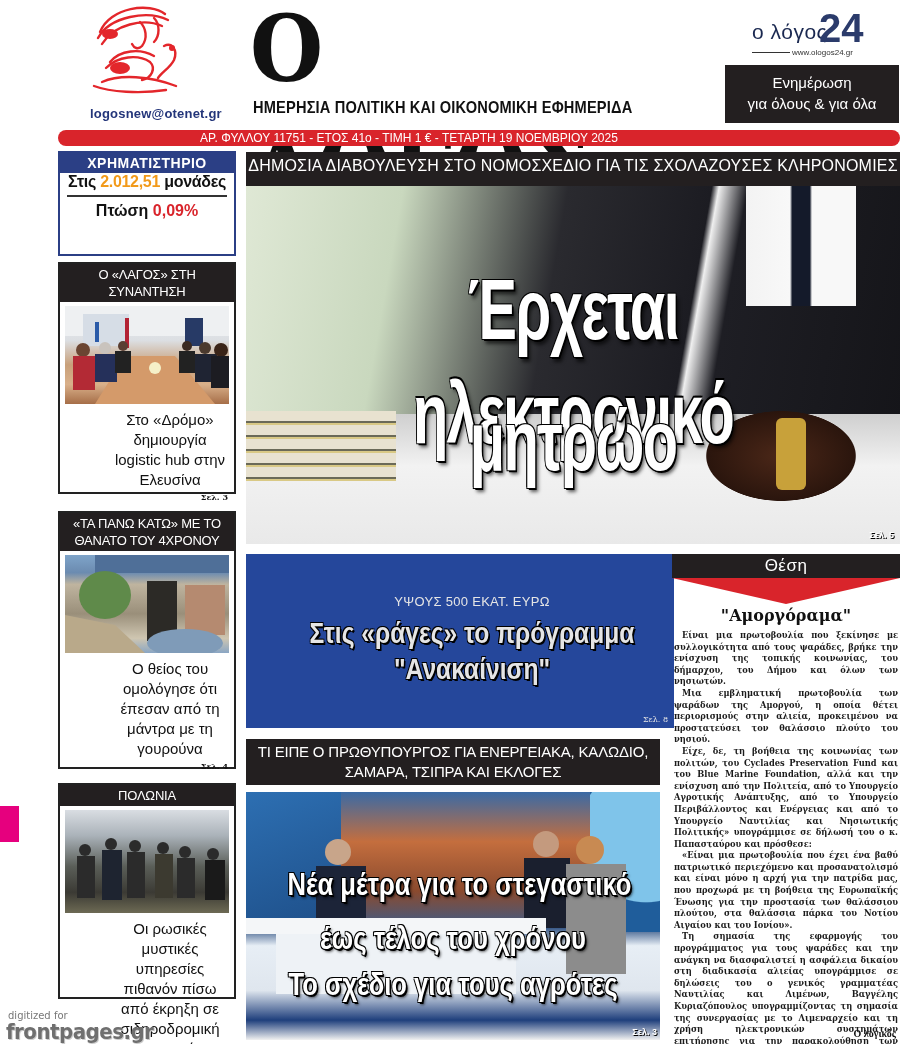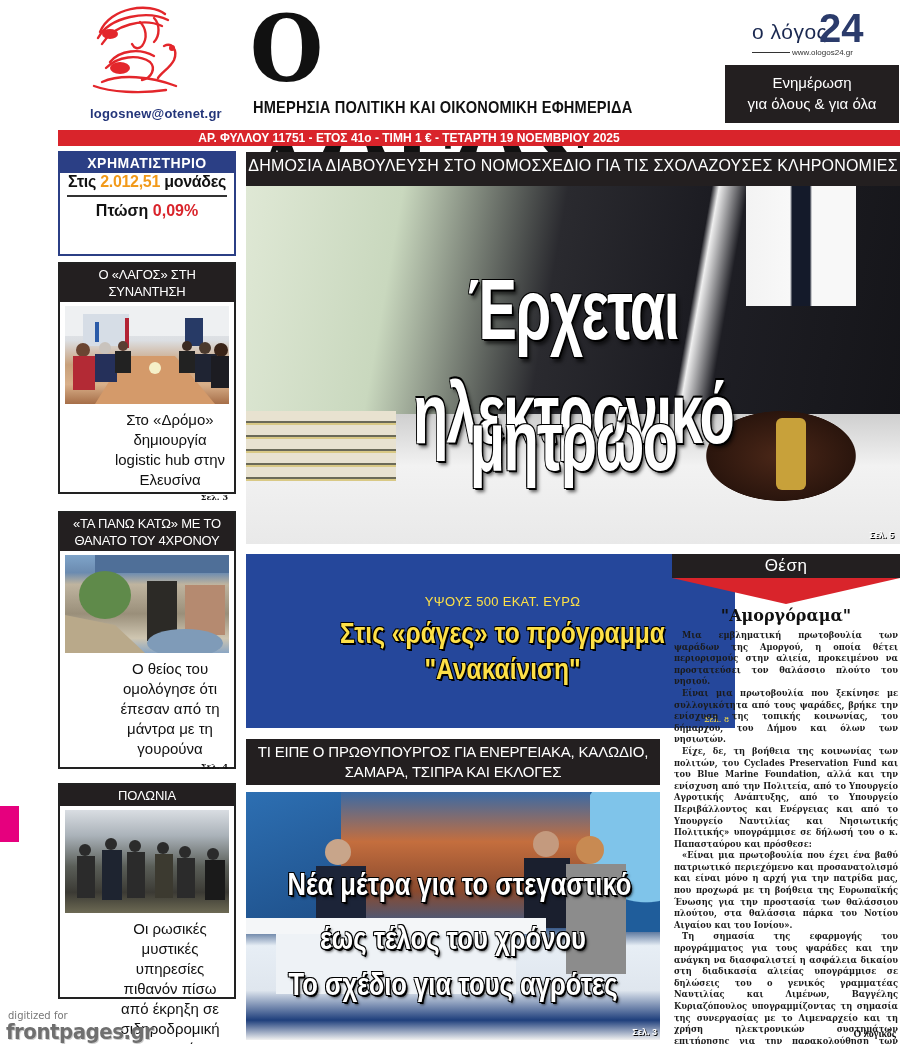--- a/index.html
+++ b/index.html
@@ -11,21 +11,21 @@
   .logo-art { left: 80px; top: 2px; width: 112px; height: 96px; }
   .email { left: 90px; top: 106px; font-size: 13px; color: #23357a; font-weight: bold; letter-spacing: 0.2px; }
   .title { left: 250px; top: -10px; width: 410px; font-family: "DejaVu Serif", serif; font-weight: bold; font-size: 84px; letter-spacing: 2px; color: #111; line-height: 110px; transform: scaleY(1.08); transform-origin: top left; }
   .subtitle { left: 253px; top: 98px; font-size: 17px; font-weight: bold; color: #111; letter-spacing: 0.2px; transform: scaleX(0.86); transform-origin: left; white-space: nowrap; }
   .ol-text { left: 752px; top: 20px; font-size: 21px; color: #1a2850; letter-spacing: 0.5px; }
   .ol-24 { left: 819px; top: 8px; font-size: 40px; font-weight: bold; color: #2b3b6b; line-height: 40px; }
   .ol-url { left: 792px; top: 48px; font-size: 8px; color: #333; }
   .ol-line { left: 752px; top: 52px; width: 38px; height: 1px; background: #333; }
   .tagline-box { left: 725px; top: 65px; width: 174px; height: 58px; background: #231f20; color: #fff; text-align: center; font-size: 15px; line-height: 21px; padding-top: 7px; }
 
-  .red-bar { left: 58px; top: 130px; width: 842px; height: 16px; background: #d9242b; color: #fff; font-size: 12px; font-weight: bold; text-align: center; line-height: 16px; }
+  .red-bar { left: 58px; top: 130px; width: 842px; height: 16px; background: #d9242b; color: #fff; font-size: 12px; font-weight: normal; text-align: center; line-height: 16px; border-radius: 8px; }
   .red-bar span { display: inline-block; margin-left: -140px; }
 
   
   .stock-box { left: 58px; top: 151px; width: 178px; height: 105px; border: 2px solid #2b3f85; }
   .stock-head { height: 20px; background: #2b3f85; color: #fff; font-weight: bold; text-align: center; font-size: 14px; line-height: 20px; letter-spacing: 0.5px; }
   .stock-line1 { text-align: center; font-weight: bold; font-size: 16px; letter-spacing: -0.3px; }
   .stock-rule { width: 160px; margin: 4px auto 0; height: 2px; background: #333; }
   .stock-line2 { text-align: center; font-weight: bold; font-size: 16px; margin-top: 5px; }
   .orange { color: #f29a1a; }
   .red { color: #d9242b; }
@@ -51,21 +51,21 @@
           background: linear-gradient(100deg, #dfe8d5 0%, #c9d8be 22%, #2a2a2f 45%, #1c1c22 65%, #efefef 66%, #1e1e24 70%, #141418 100%); }
   .hero-desk { position: absolute; left: 0; bottom: 0; width: 100%; height: 130px; background: linear-gradient(180deg, #cfcfcf 0%, #f2f2f2 40%, #e9e9e9 100%); }
   .hero-books { position: absolute; left: 0; top: 225px; width: 150px; height: 70px; background: repeating-linear-gradient(180deg, #e8e2d0 0 10px, #6b6a58 10px 12px, #d9c985 12px 14px); }
   .hero-gavel { position: absolute; left: 460px; top: 225px; width: 150px; height: 90px; background: radial-gradient(ellipse at center, #4b2718 0%, #2a150d 70%, transparent 71%); }
   .hero-gavel-band { position: absolute; left: 530px; top: 232px; width: 30px; height: 72px; background: #c8a13a; border-radius: 6px; }
   .hero-shirt { position: absolute; left: 500px; top: 0; width: 110px; height: 120px; background: linear-gradient(90deg, #f3f3f3 0%, #f8f8f8 40%, #141a2a 42%, #141a2a 58%, #f8f8f8 60%); }
   .hero-line1 { position: absolute; left: 0; top: 86px; width: 100%; text-align: center; color: #fff; font-weight: bold; font-size: 74px; line-height: 90px; letter-spacing: -2px; transform: scaleX(0.78) scaleY(1.15); text-shadow: 2px 2px 0 #000, -1px -1px 0 #000, 1px -1px 0 #000, -1px 1px 0 #000, 4px 4px 4px rgba(0,0,0,.6); }
   .hero-line2 { position: absolute; left: 0; top: 210px; width: 100%; text-align: center; color: #fff; font-weight: bold; font-size: 74px; line-height: 90px; letter-spacing: -2px; transform: scaleX(0.78) scaleY(1.15); text-shadow: 2px 2px 0 #000, -1px -1px 0 #000, 1px -1px 0 #000, -1px 1px 0 #000, 4px 4px 4px rgba(0,0,0,.6); }
   .hero-ref { position: absolute; right: 6px; bottom: 4px; font-size: 9px; color: #fff; font-weight: bold; text-shadow: 1px 1px 0 #000; }
 
-  .blue-box { left: 246px; top: 554px; width: 489px; height: 174px; background: #25479b; color: #fde047; text-align: center; padding-left: 24px; }
+  .blue-box { left: 246px; top: 554px; width: 428px; height: 174px; background: #25479b; color: #e5e5e5; text-align: center; padding-left: 24px; }
   .blue-kicker { margin-top: 40px; font-size: 13px; letter-spacing: 0.3px; }
   .blue-head { font-size: 30px; font-weight: bold; line-height: 36px; margin-top: 6px; transform: scaleX(0.82); text-shadow: 2px 2px 0 #000, -1px -1px 0 #000, 1px -1px 0 #000, -1px 1px 0 #000; }
   .blue-ref { position: absolute; right: 6px; bottom: 4px; font-size: 8px; font-family: "DejaVu Serif", serif; }
 
   .pm-bar { left: 246px; top: 739px; width: 414px; height: 46px; background: #231f20; color: #fff; text-align: center; font-size: 15px; line-height: 20px; padding-top: 3px; letter-spacing: -0.2px; }
 
   .tv-photo { left: 246px; top: 792px; width: 414px; height: 248px; overflow: hidden;
               background: linear-gradient(180deg, #3a6aa5 0%, #c46e3e 20%, #8a4a2e 40%, #3c5c8a 55%, #e7eef5 62%, #dfe6ee 80%, #1f3f7c 92%, #f1f1f1 100%); padding-left: 44px; }
   .tv-left-panel { position: absolute; left: 0; top: 0; width: 95px; height: 135px; background: linear-gradient(160deg, #2d6fb2, #1e4f89); }
   .tv-right-panel { position: absolute; right: 0; top: 0; width: 70px; height: 140px; background: radial-gradient(circle at 80% 30%, #7fc4ea 0 60%, #1f5d9b 61%); }
@@ -253,20 +253,20 @@
   <div class="tv-line" style="top:172px;">Το σχέδιο για τους αγρότες</div>
   <div class="tv-ref">Σελ. 3</div>
 </div>
 
 <div class="abs thesi-head">Θέση</div>
 <svg class="abs thesi-arrow" viewBox="0 0 228 26" preserveAspectRatio="none">
   <polygon points="0,0 228,0 114,26" fill="#d9242b"></polygon>
 </svg>
 <div class="abs edit-title">"Αμοργόραμα"</div>
 <div class="abs edit-body">
+  <p>Είναι μια πρωτοβουλία που ξεκίνησε με συλλογικότητα από τους ψαράδες, βρήκε την ενίσχυση της τοπικής κοινωνίας, του δήμαρχου, του Δήμου και όλων των νησιωτών.</p>
   <p>Μια εμβληματική πρωτοβουλία των ψαράδων της Αμοργού, η οποία θέτει περιορισμούς στην αλιεία, προκειμένου να προστατεύσει τον θαλάσσιο πλούτο του νησιού.</p>
-  <p>Είναι μια πρωτοβουλία που ξεκίνησε με συλλογικότητα από τους ψαράδες, βρήκε την ενίσχυση της τοπικής κοινωνίας, του δήμαρχου, του Δήμου και όλων των νησιωτών.</p>
   <p>Είχε, δε, τη βοήθεια της κοινωνίας των πολιτών, του Cyclades Preservation Fund και του Blue Marine Foundation, αλλά και την ενίσχυση από την Πολιτεία, από το Υπουργείο Αγροτικής Ανάπτυξης, από το Υπουργείο Περιβάλλοντος και Ενέργειας και από το Υπουργείο Ναυτιλίας και Νησιωτικής Πολιτικής» υπογράμμισε σε δήλωσή του ο κ. Παπασταύρου και πρόσθεσε:</p>
   <p>«Είναι μια πρωτοβουλία που έχει ένα βαθύ πατριωτικό περιεχόμενο και προσανατολισμό και είναι μόνο η αρχή για την πατρίδα μας, που προχωρά με τη βοήθεια της Ευρωπαϊκής Ένωσης για την προστασία των θαλάσσιου πλούτου, στα θαλάσσια πάρκα του Νοτίου Αιγαίου και του Ιονίου».</p>
   <p>Τη σημασία της εφαρμογής του προγράμματος για τους ψαράδες και την ανάγκη να διασφαλιστεί η ασφάλεια δικαίου στη διαδικασία αλιείας υπογράμμισε σε δηλώσεις του ο γενικός γραμματέας Ναυτιλίας και Λιμένων, Βαγγέλης Κυριαζόπουλος υπογραμμίζοντας τη σημασία της συνεργασίας με το Λιμεναρχείο και τη χρήση ηλεκτρονικών συστημάτων επιτήρησης για την παρακολούθηση των σκαφών, τόσο αλιευτικών όσο και τουριστικών, προκειμένου να διασφαλιστεί η ορθή εφαρμογή των κανονισμών.</p>
 
 </div>
 <div class="abs edit-sign">Ο λογικός</div>
 
 </body></html>

